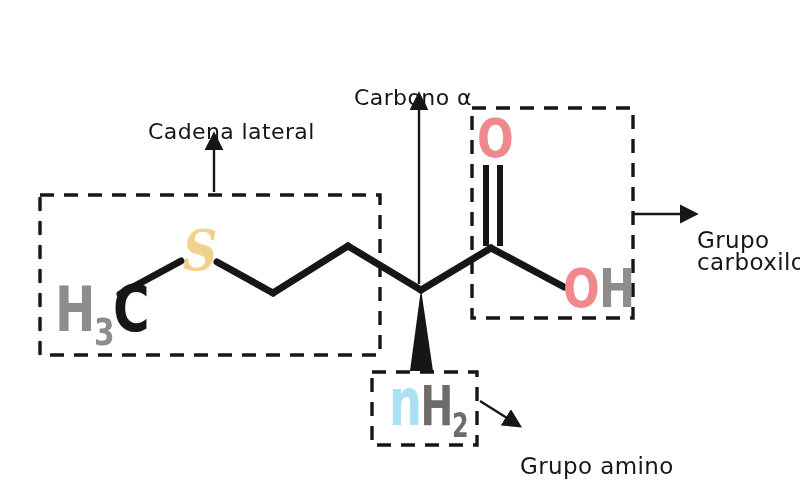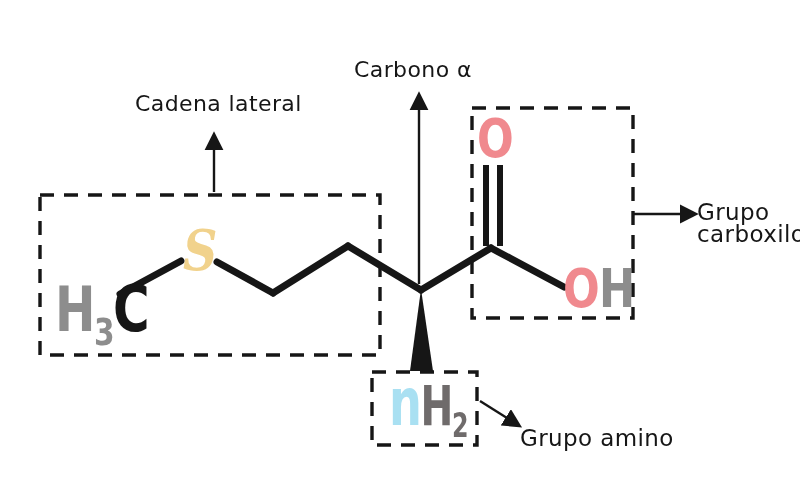--- a/index.html
+++ b/index.html
@@ -9,21 +9,21 @@
   }
   .layer{position:absolute;left:0;top:0;width:800px;height:500px;}
   .box{fill:none;stroke:var(--black);stroke-width:3.4;stroke-dasharray:14 10;}
   .bond{stroke:var(--black);stroke-width:7;stroke-linecap:round;fill:none;}
   .dbond{stroke:var(--black);stroke-width:6;stroke-linecap:butt;fill:none;}
   .wedge{fill:var(--black);stroke:none;}
   .arrow{stroke:var(--black);stroke-width:2.4;fill:none;}
   .ahead{fill:var(--black);}
   .lbl{
     position:absolute;color:var(--black);font-size:22px;letter-spacing:.4px;
-    white-space:pre-line;line-height:24px;
+    white-space:pre-line;line-height:24px;margin-top:28px;
   }
   .lbl-sm{font-size:23px;line-height:22px;}
   .atom{
     position:absolute;font-weight:bold;white-space:nowrap;line-height:1;
     transform:scaleX(.78);transform-origin:left top;
   }
   .atom span{display:inline-block;}
   .methyl-h{font-size:62px;color:var(--gray);}
   .methyl-sub{font-size:38px;color:var(--gray);vertical-align:-14px;margin-left:-2px;}
   .methyl-c{font-size:64px;color:var(--black);margin-left:-2px;}
@@ -62,21 +62,21 @@
     <line class="dbond" x1="500" y1="165" x2="500" y2="246"></line>
 
     <polygon class="wedge" points="421,289 410,371 433,371"></polygon>
 
     <line class="arrow" x1="214" y1="192" x2="214" y2="136" marker-end="url(#ah)"></line>
     <line class="arrow" x1="419" y1="284" x2="419" y2="96" marker-end="url(#ah)"></line>
     <line class="arrow" x1="634" y1="214" x2="694" y2="214" marker-end="url(#ah)"></line>
     <line class="arrow" x1="480" y1="401" x2="518" y2="425" marker-end="url(#ah)"></line>
   </svg>
 
-  <div class="lbl" style="left:135px;top:92px;">Cadena lateral</div>
+  <div class="lbl" style="left:148px;top:92px;">Cadena lateral</div>
   <div class="lbl" style="left:354px;top:58px;">Carbono α</div>
   <div class="lbl lbl-sm" style="left:697px;top:201px;">Grupo
 carboxilo</div>
   <div class="lbl lbl-sm" style="left:520px;top:427px;">Grupo amino</div>
 
   <div class="atom" style="left:55px;top:277px;">
     <span class="methyl-h">H</span><span class="methyl-sub">3</span><span class="methyl-c">C</span>
   </div>
 
   <div class="atom sulfur" style="left:183px;top:222px;">S</div>

